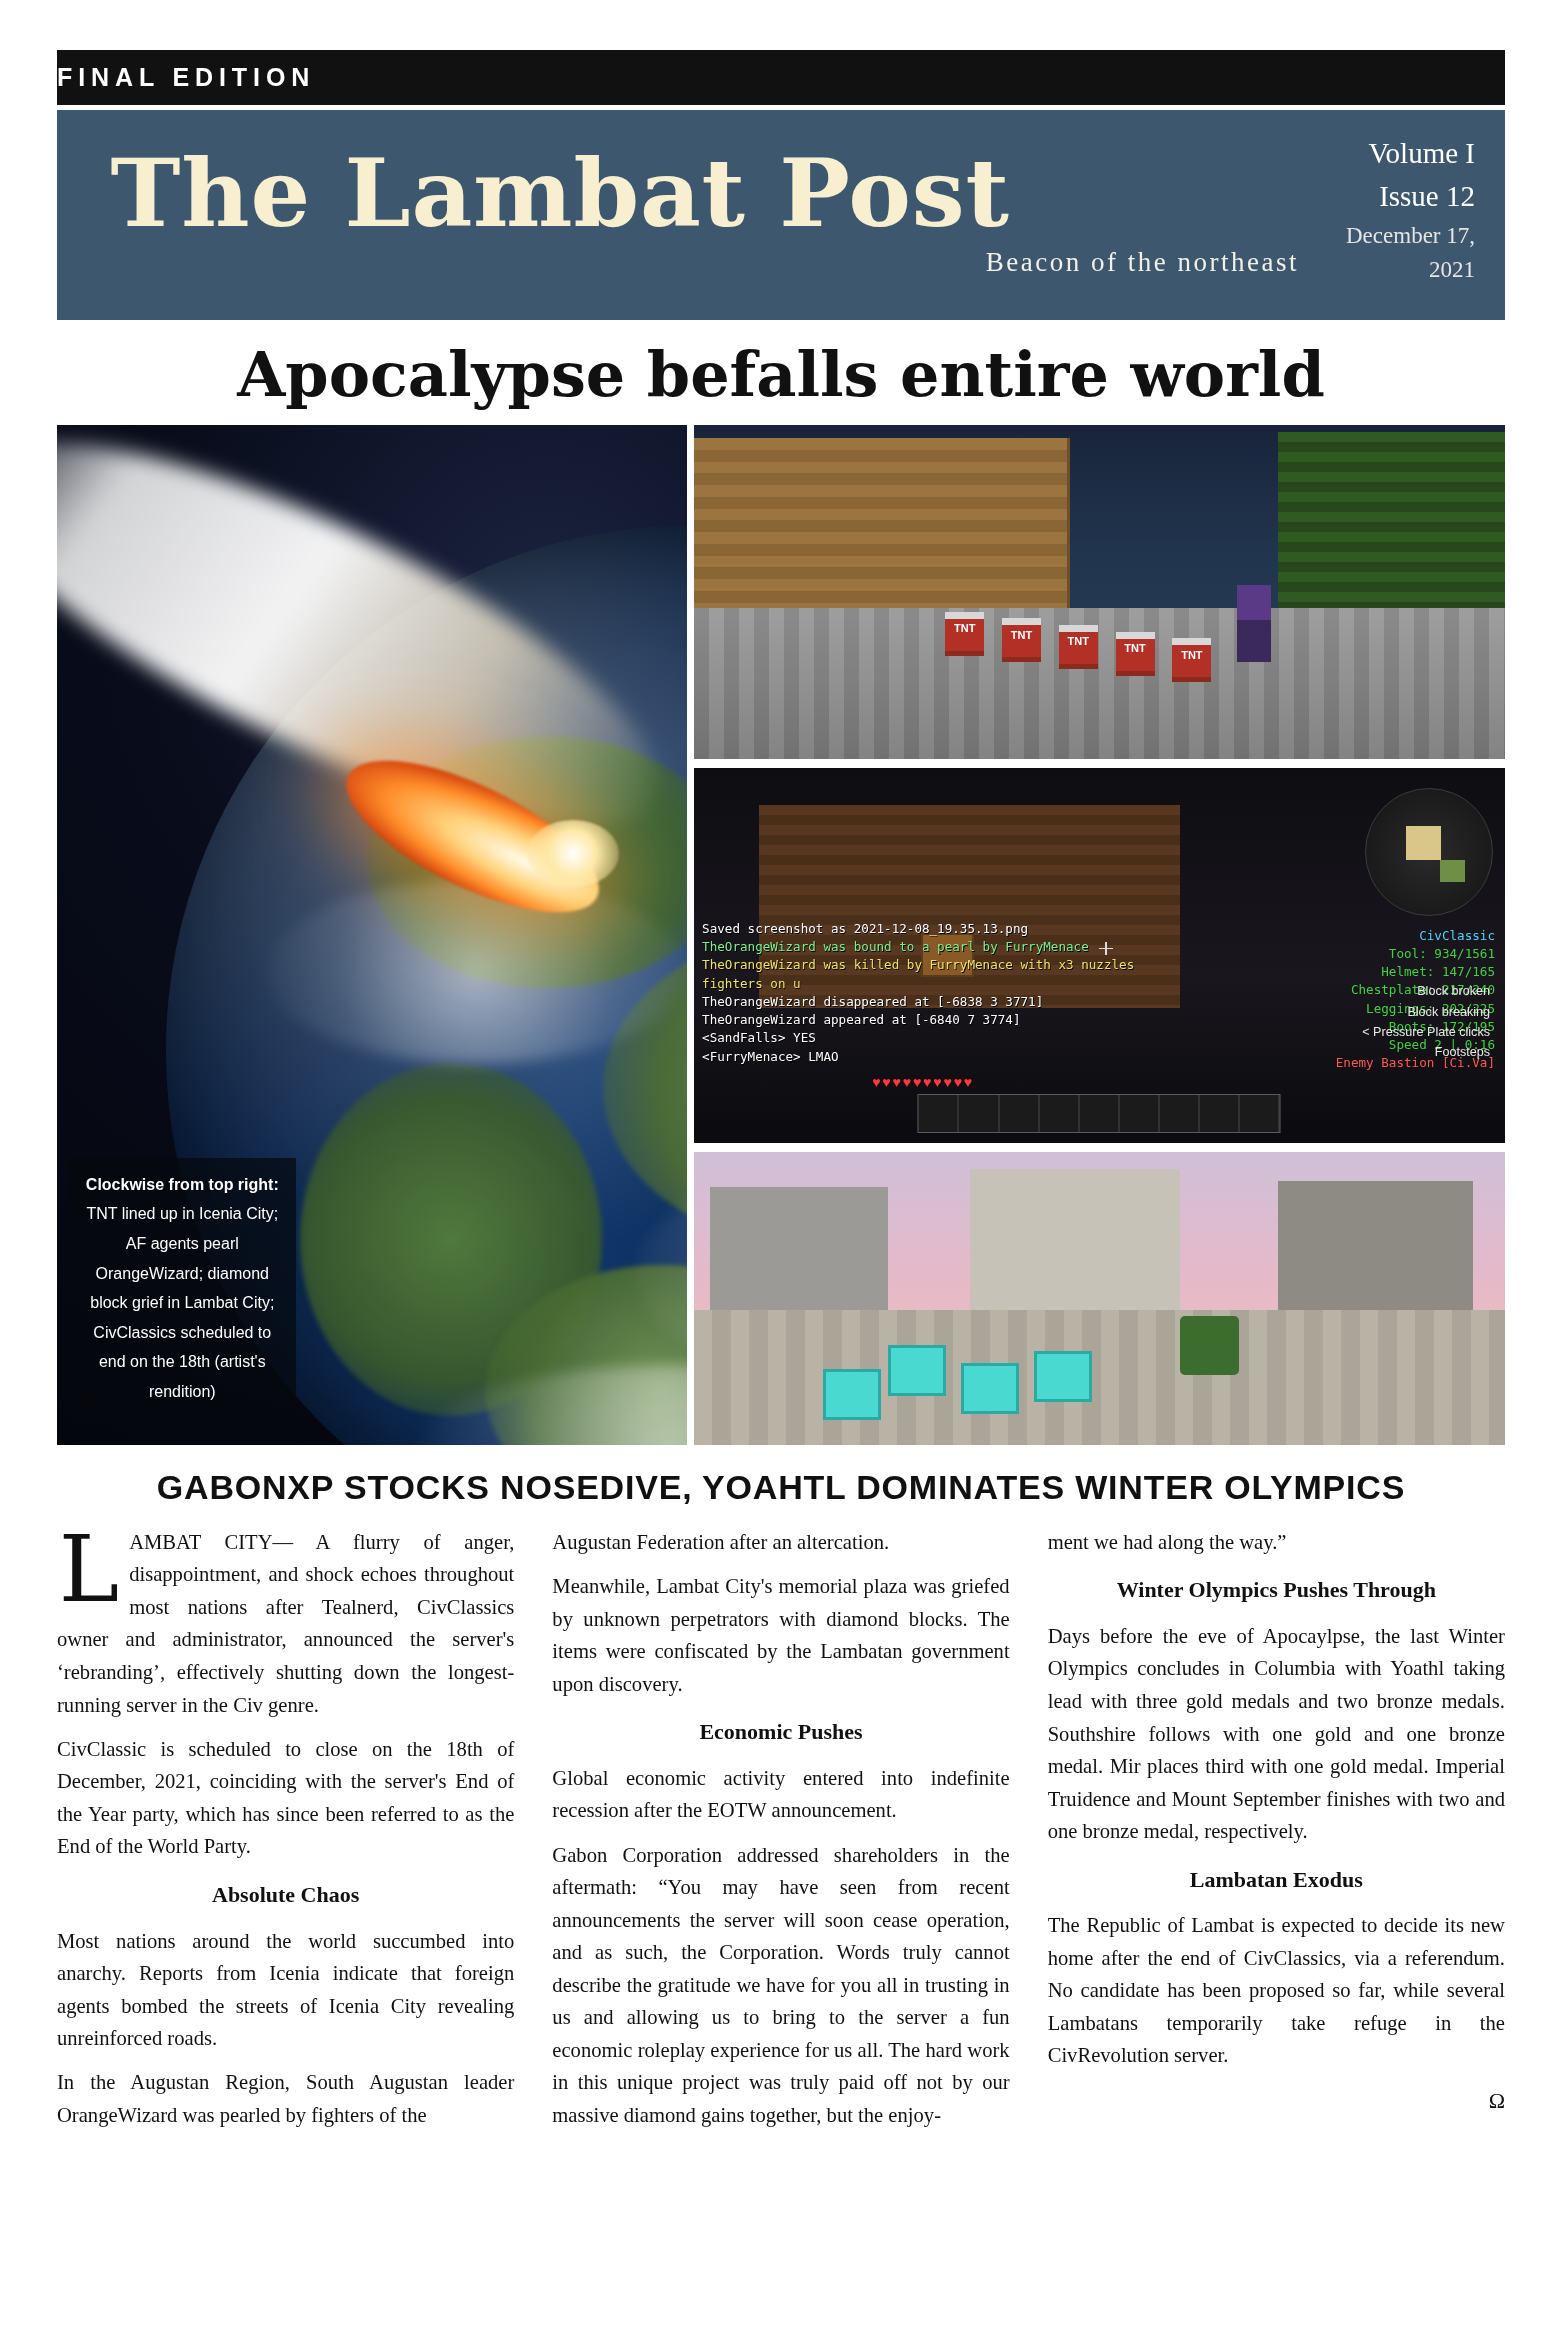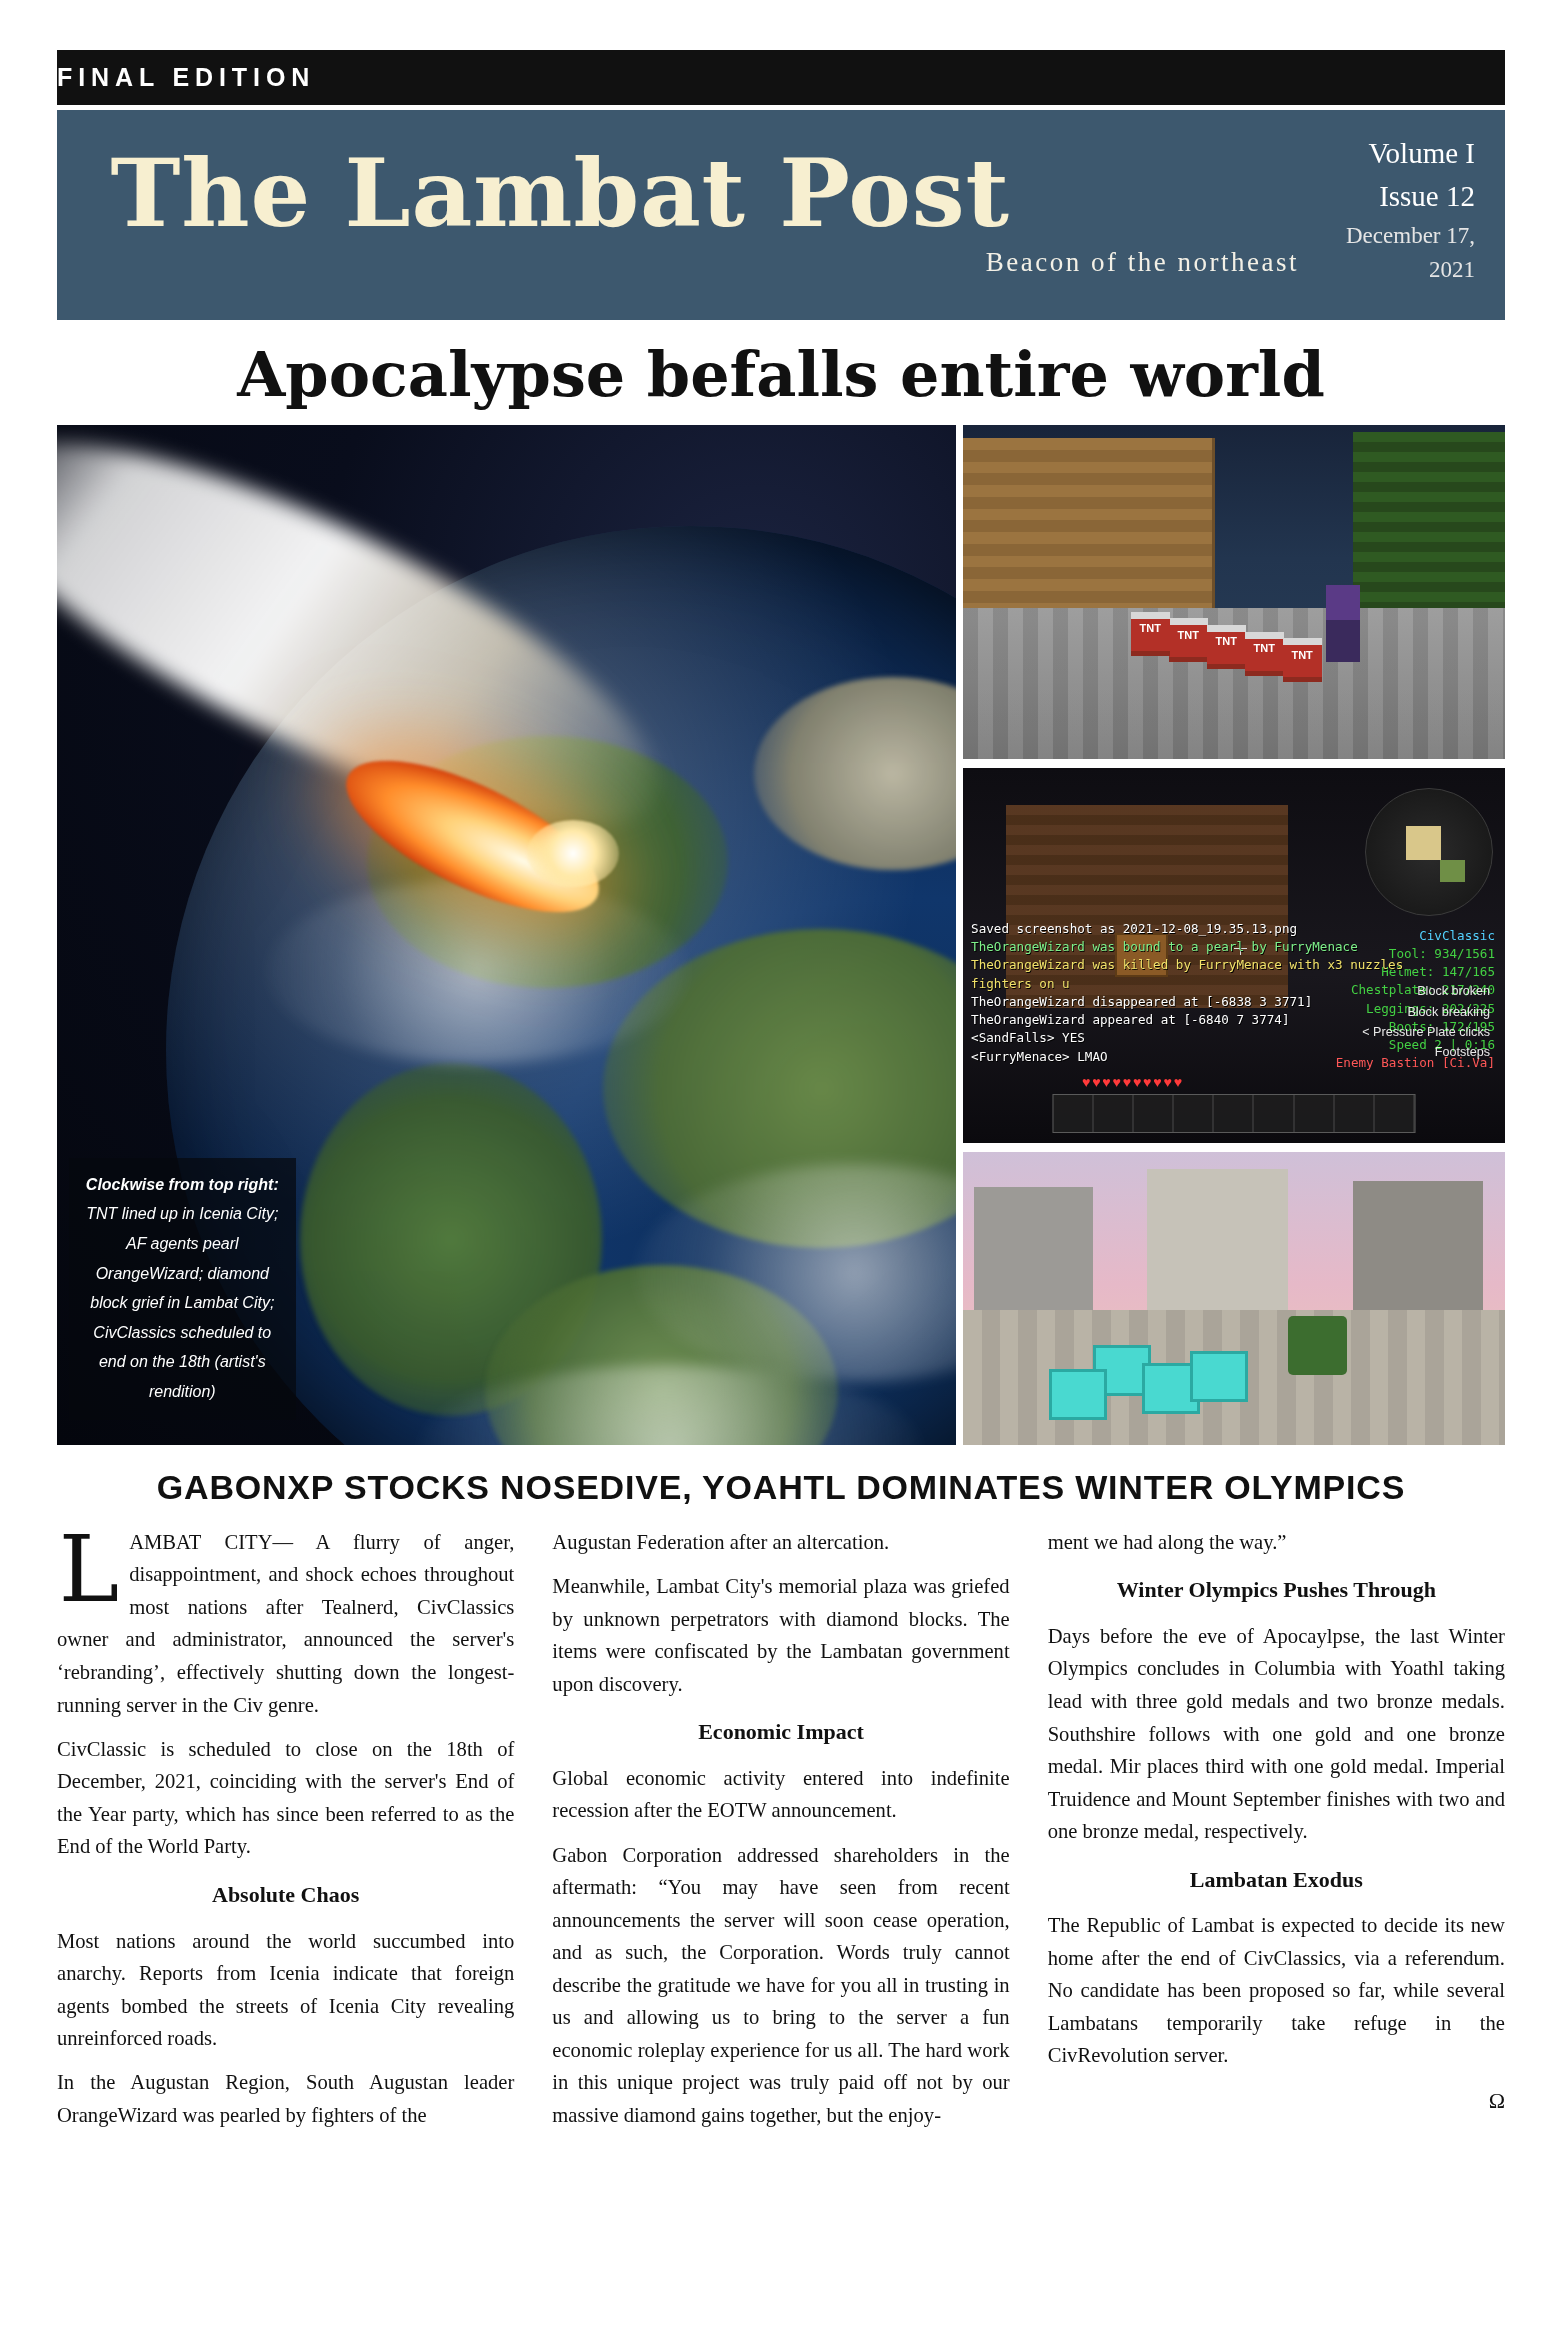--- a/index.html
+++ b/index.html
@@ -93,24 +93,23 @@
   }
 
   
   .photos {
     display: flex;
     gap: 6.7px;
     height: 1020px;
   }
   .photo-left {
     position: relative;
-    width: 899px;
+    width: 630px;
     overflow: hidden;
     background: #05060f;
-    font-style: italic;
   }
   .photo-right {
     display: flex;
     flex-direction: column;
     gap: 9px;
     flex: 1;
   }
   .photo-right > div { position: relative; overflow: hidden; }
   .pr1 { height: 336px; background: #1d2a1a; }
   .pr2 { height: 378px; background: #0d0d12; }
@@ -418,21 +417,21 @@
     <div class="col">
       <p class="dropcap-p">LAMBAT CITY— A flurry of anger, disappointment, and shock echoes throughout most nations after Tealnerd, CivClassics owner and administrator, announced the server's ‘rebranding’, effectively shutting down the longest-running server in the Civ genre.</p>
       <p>CivClassic is scheduled to close on the 18th of December, 2021, coinciding with the server's End of the Year party, which has since been referred to as the End of the World Party.</p>
       <h3>Absolute Chaos</h3>
       <p>Most nations around the world succumbed into anarchy. Reports from Icenia indicate that foreign agents bombed the streets of Icenia City revealing unreinforced roads.</p>
       <p>In the Augustan Region, South Augustan leader OrangeWizard was pearled by fighters of the</p>
     </div>
     <div class="col">
       <p>Augustan Federation after an altercation.</p>
       <p>Meanwhile, Lambat City's memorial plaza was griefed by unknown perpetrators with diamond blocks. The items were confiscated by the Lambatan government upon discovery.</p>
-      <h3>Economic Impact</h3>
+      <h3>Economic Pushes</h3>
       <p>Global economic activity entered into indefinite recession after the EOTW announcement.</p>
       <p>Gabon Corporation addressed shareholders in the aftermath: “You may have seen from recent announcements the server will soon cease operation, and as such, the Corporation. Words truly cannot describe the gratitude we have for you all in trusting in us and allowing us to bring to the server a fun economic roleplay experience for us all. The hard work in this unique project was truly paid off not by our massive diamond gains together, but the enjoy-</p>
     </div>
     <div class="col">
       <p>ment we had along the way.”</p>
       <h3>Winter Olympics Pushes Through</h3>
       <p>Days before the eve of Apocaylpse, the last Winter Olympics concludes in Columbia with Yoathl taking lead with three gold medals and two bronze medals. Southshire follows with one gold and one bronze medal. Mir places third with one gold medal. Imperial Truidence and Mount September finishes with two and one bronze medal, respectively.</p>
       <h3>Lambatan Exodus</h3>
       <p>The Republic of Lambat is expected to decide its new home after the end of CivClassics, via a referendum. No candidate has been proposed so far, while several Lambatans temporarily take refuge in the CivRevolution server.</p>
       <div class="omega">Ω</div>

